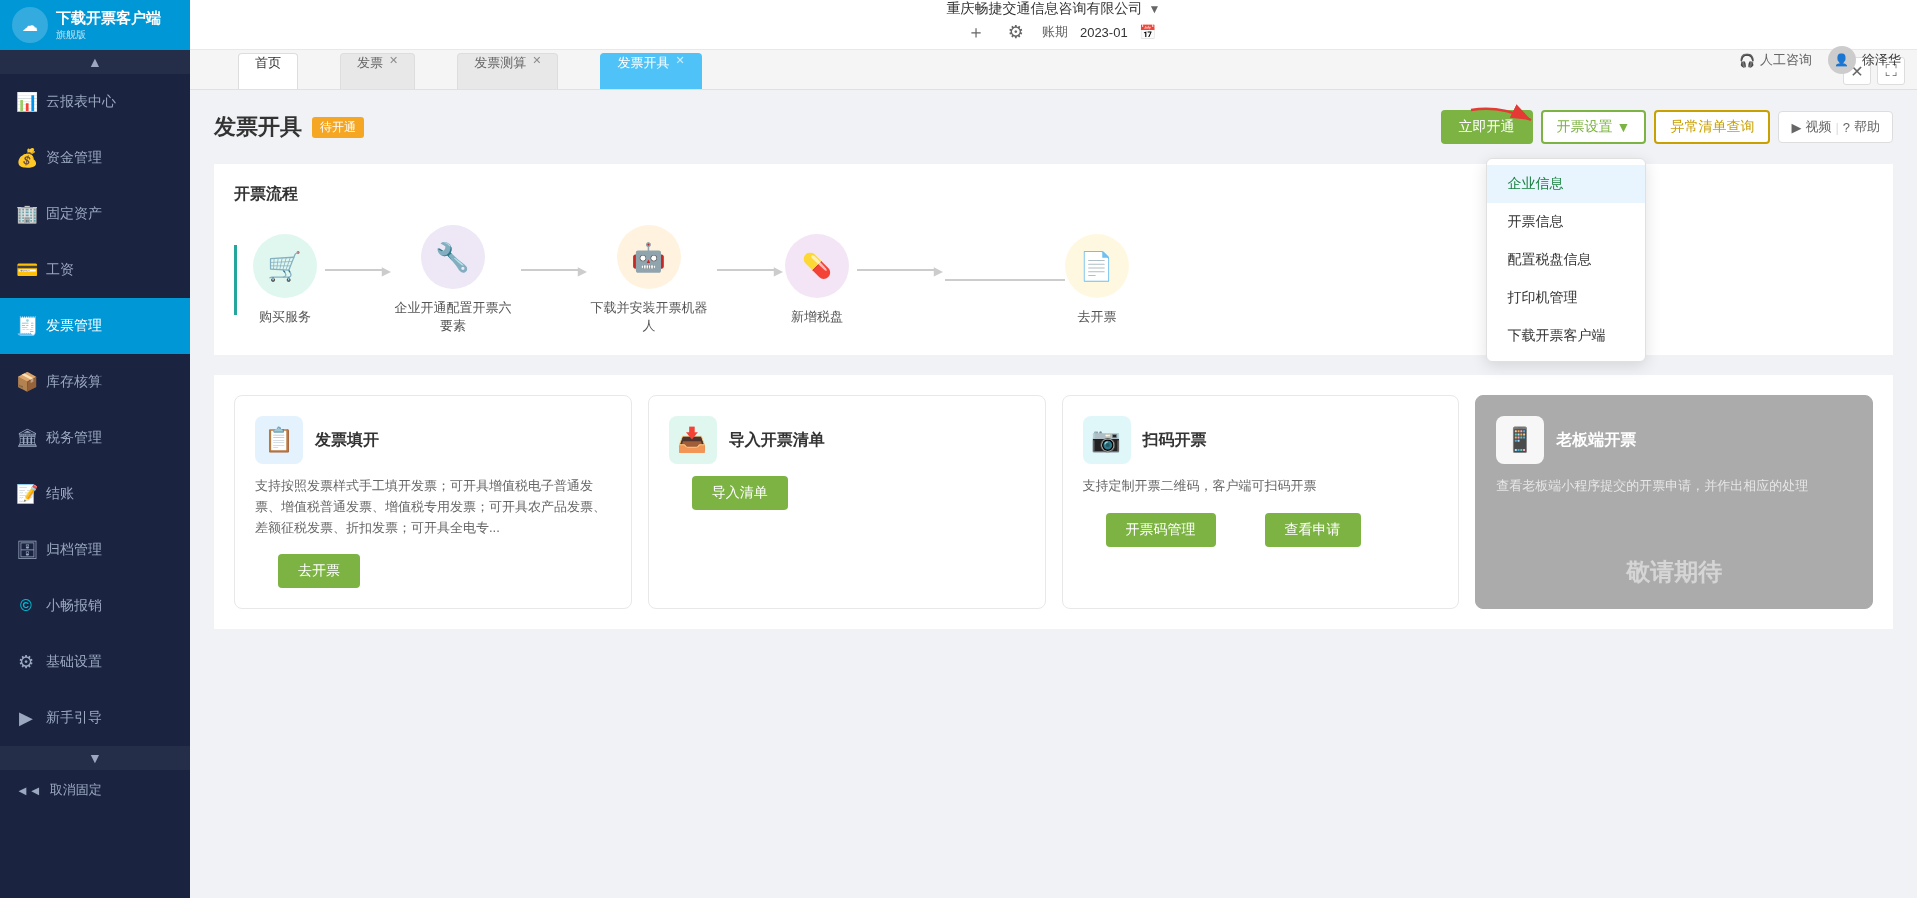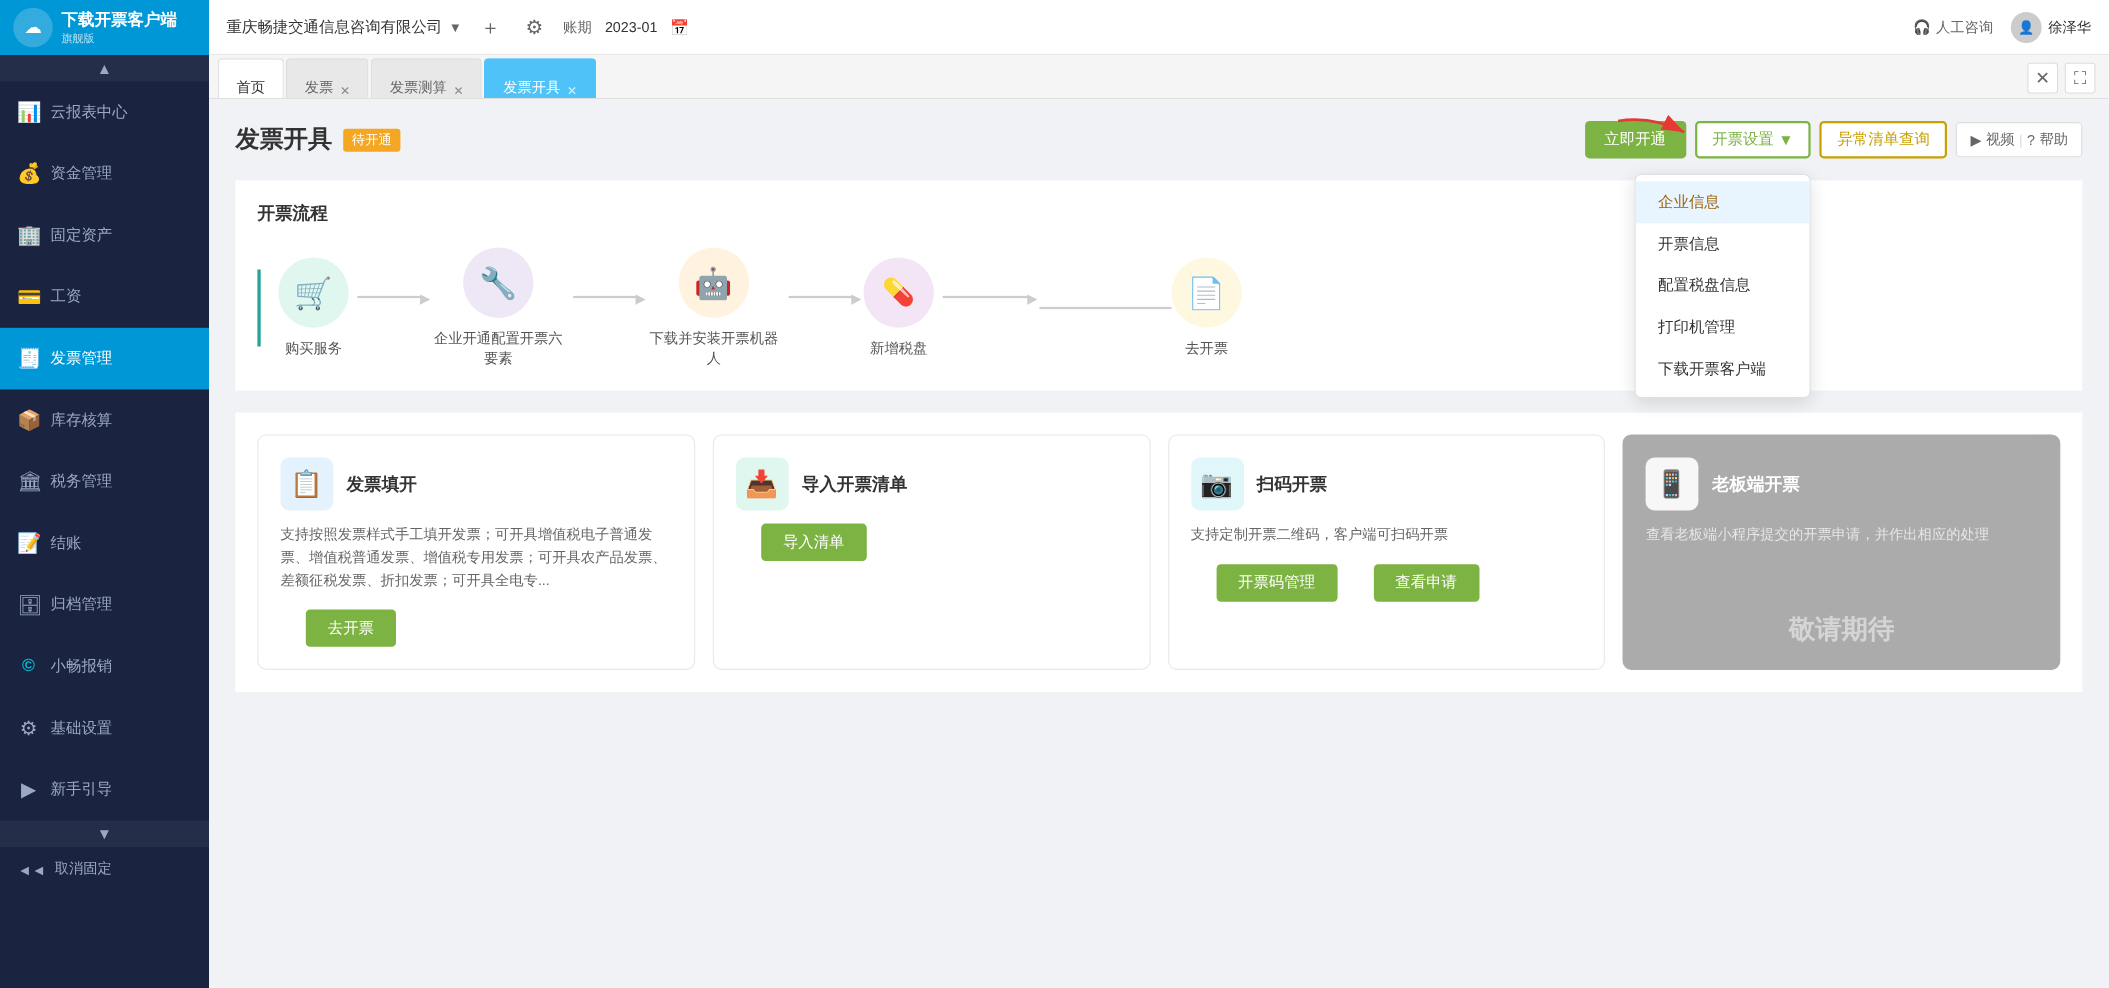--- a/index.html
+++ b/index.html
@@ -8,21 +8,21 @@
     .company-select .chevron { color: #666; font-size: 12px; }
     .top-bar-actions { display: flex; align-items: center; gap: 12px; margin-left: 12px; }
     .top-bar-icon { width: 28px; height: 28px; display: flex; align-items: center; justify-content: center; cursor: pointer; color: #666; font-size: 18px; }
     .period-label { color: #666; font-size: 13px; }
     .period-value { color: #333; font-size: 13px; font-weight: 500; }
     .calendar-icon { color: #666; font-size: 14px; cursor: pointer; }
     .top-right { margin-left: auto; display: flex; align-items: center; gap: 16px; }
     .consult-btn { display: flex; align-items: center; gap: 4px; color: #666; cursor: pointer; font-size: 13px; }
     .user-info { display: flex; align-items: center; gap: 6px; cursor: pointer; color: #333; font-size: 13px; }
     .user-avatar { width: 28px; height: 28px; border-radius: 50%; background: #ccc; display: flex; align-items: center; justify-content: center; color: #fff; font-size: 12px; }
-    .tab { height: 36px; padding: 0 16px; display: flex; align-items: flex-end; gap: 6px; cursor: pointer; font-size: 13px; color: #666; background: #e8e8e8; border-radius: 4px 4px 0 0; margin-right: 2px; border: 1px solid #ddd; border-bottom: none; }
+    .tab { height: 36px; padding: 0 16px; display: flex; align-items: flex-start; gap: 6px; cursor: pointer; font-size: 13px; color: #666; background: #e8e8e8; border-radius: 4px 4px 0 0; margin-right: 2px; border: 1px solid #ddd; border-bottom: none; margin-left: 40px; }
     .tab.active { background: #4fc3f7; color: #fff; border-color: #4fc3f7; }
     .tab.home { background: #fff; color: #333; }
     .tab .close-x { font-size: 11px; opacity: 0.7; cursor: pointer; }
     .tab.active .close-x { color: #fff; }
     .tab-right-btn { width: 28px; height: 28px; display: flex; align-items: center; justify-content: center; cursor: pointer; color: #666; font-size: 16px; border: 1px solid #ddd; border-radius: 3px; background: #fff; }
 
     
     .sidebar { position: fixed; left: 0; top: 0; width: 190px; height: 898px; background: #1a2340; display: flex; flex-direction: column; z-index: 20; }
     .sidebar-logo { height: 50px; background: #0097d6; display: flex; align-items: center; padding: 0 12px; gap: 8px; }
     .logo-icon { width: 36px; height: 36px; background: rgba(255,255,255,0.2); border-radius: 50%; display: flex; align-items: center; justify-content: center; color: #fff; font-size: 16px; }
@@ -77,21 +77,21 @@
     .method-card-icon.teal { background: #e0f7f0; color: #26a69a; }
     .method-card-icon.cyan { background: #e0f7fa; color: #0097a7; }
     .method-card-icon.gray { background: #f5f5f5; color: #888; }
     .method-card-title { font-size: 16px; font-weight: 600; color: #333; }
     .method-card-desc { font-size: 13px; color: #666; line-height: 1.6; margin-bottom: 16px; }
     .btn-green { background: #7cb342; color: #fff; border: none; padding: 8px 20px; border-radius: 4px; cursor: pointer; font-size: 14px; font-weight: 500; margin-left: 23px; }
 
     
     .dropdown-menu { position: absolute; top: 48px; right: 0; background: #fff; border: 1px solid #e0e0e0; border-radius: 6px; box-shadow: 0 4px 16px rgba(0,0,0,0.12); min-width: 160px; z-index: 100; padding: 6px 0; }
     .dropdown-item { padding: 10px 20px; font-size: 14px; color: #333; cursor: pointer; white-space: nowrap; }
-    .dropdown-item.active-item { background: #e8f5ff; color: #a16207; }
+    .dropdown-item.active-item { background: #e8f5ff; color: #15803d; }
 
     
     .btn-settings-wrapper { position: relative; }
   </style>
 </head>
 <body>
 
 <div class="sidebar">
   <div class="sidebar-logo">
     <div class="logo-icon">☁</div>
@@ -151,21 +151,21 @@
       <span class="label">新手引导</span>
     </div>
     <div class="sidebar-scroll-arrow">▼</div>
     <div class="sidebar-bottom-item">
       <span>◄◄</span>
       <span>取消固定</span>
     </div>
   </div>
 </div>
 
-<div style="position:fixed; top:0; left:190px; right:0; height:50px; background:#fff; border-bottom:1px solid #e8e8e8; display:flex; align-items:center; padding:0 16px; z-index:15;">
+<div style="position:fixed; top:0; left:190px; right:0; height:50px; background:#fff; border-bottom:1px solid #e8e8e8; display:flex; align-items:center; padding:0 16px; z-index:15;flex-direction:column;">
   <div class="company-select">
     <span>重庆畅捷交通信息咨询有限公司</span>
     <span class="chevron">▼</span>
   </div>
   <div class="top-bar-actions">
     <div class="top-bar-icon">＋</div>
     <div class="top-bar-icon">⚙</div>
     <span class="period-label">账期</span>
     <span class="period-value">2023-01</span>
     <span class="calendar-icon">📅</span>
@@ -326,21 +326,21 @@
           </div>
           <button class="btn-green">导入清单</button>
         </div>
 
         <div class="method-card">
           <div class="method-card-header">
             <div class="method-card-icon cyan">📷</div>
             <div class="method-card-title">扫码开票</div>
           </div>
           <div class="method-card-desc">支持定制开票二维码，客户端可扫码开票</div>
-          <div style="display:flex; gap:10px;">
+          <div style="display:flex; gap:26px;">
             <button class="btn-green">开票码管理</button>
             <button class="btn-green">查看申请</button>
           </div>
         </div>
 
         <div class="method-card disabled" style="position:relative; background:#888; border-color:#888;">
           <div class="method-card-header">
             <div class="method-card-icon gray">📱</div>
             <div class="method-card-title" style="color:#fff;">老板端开票</div>
           </div>

